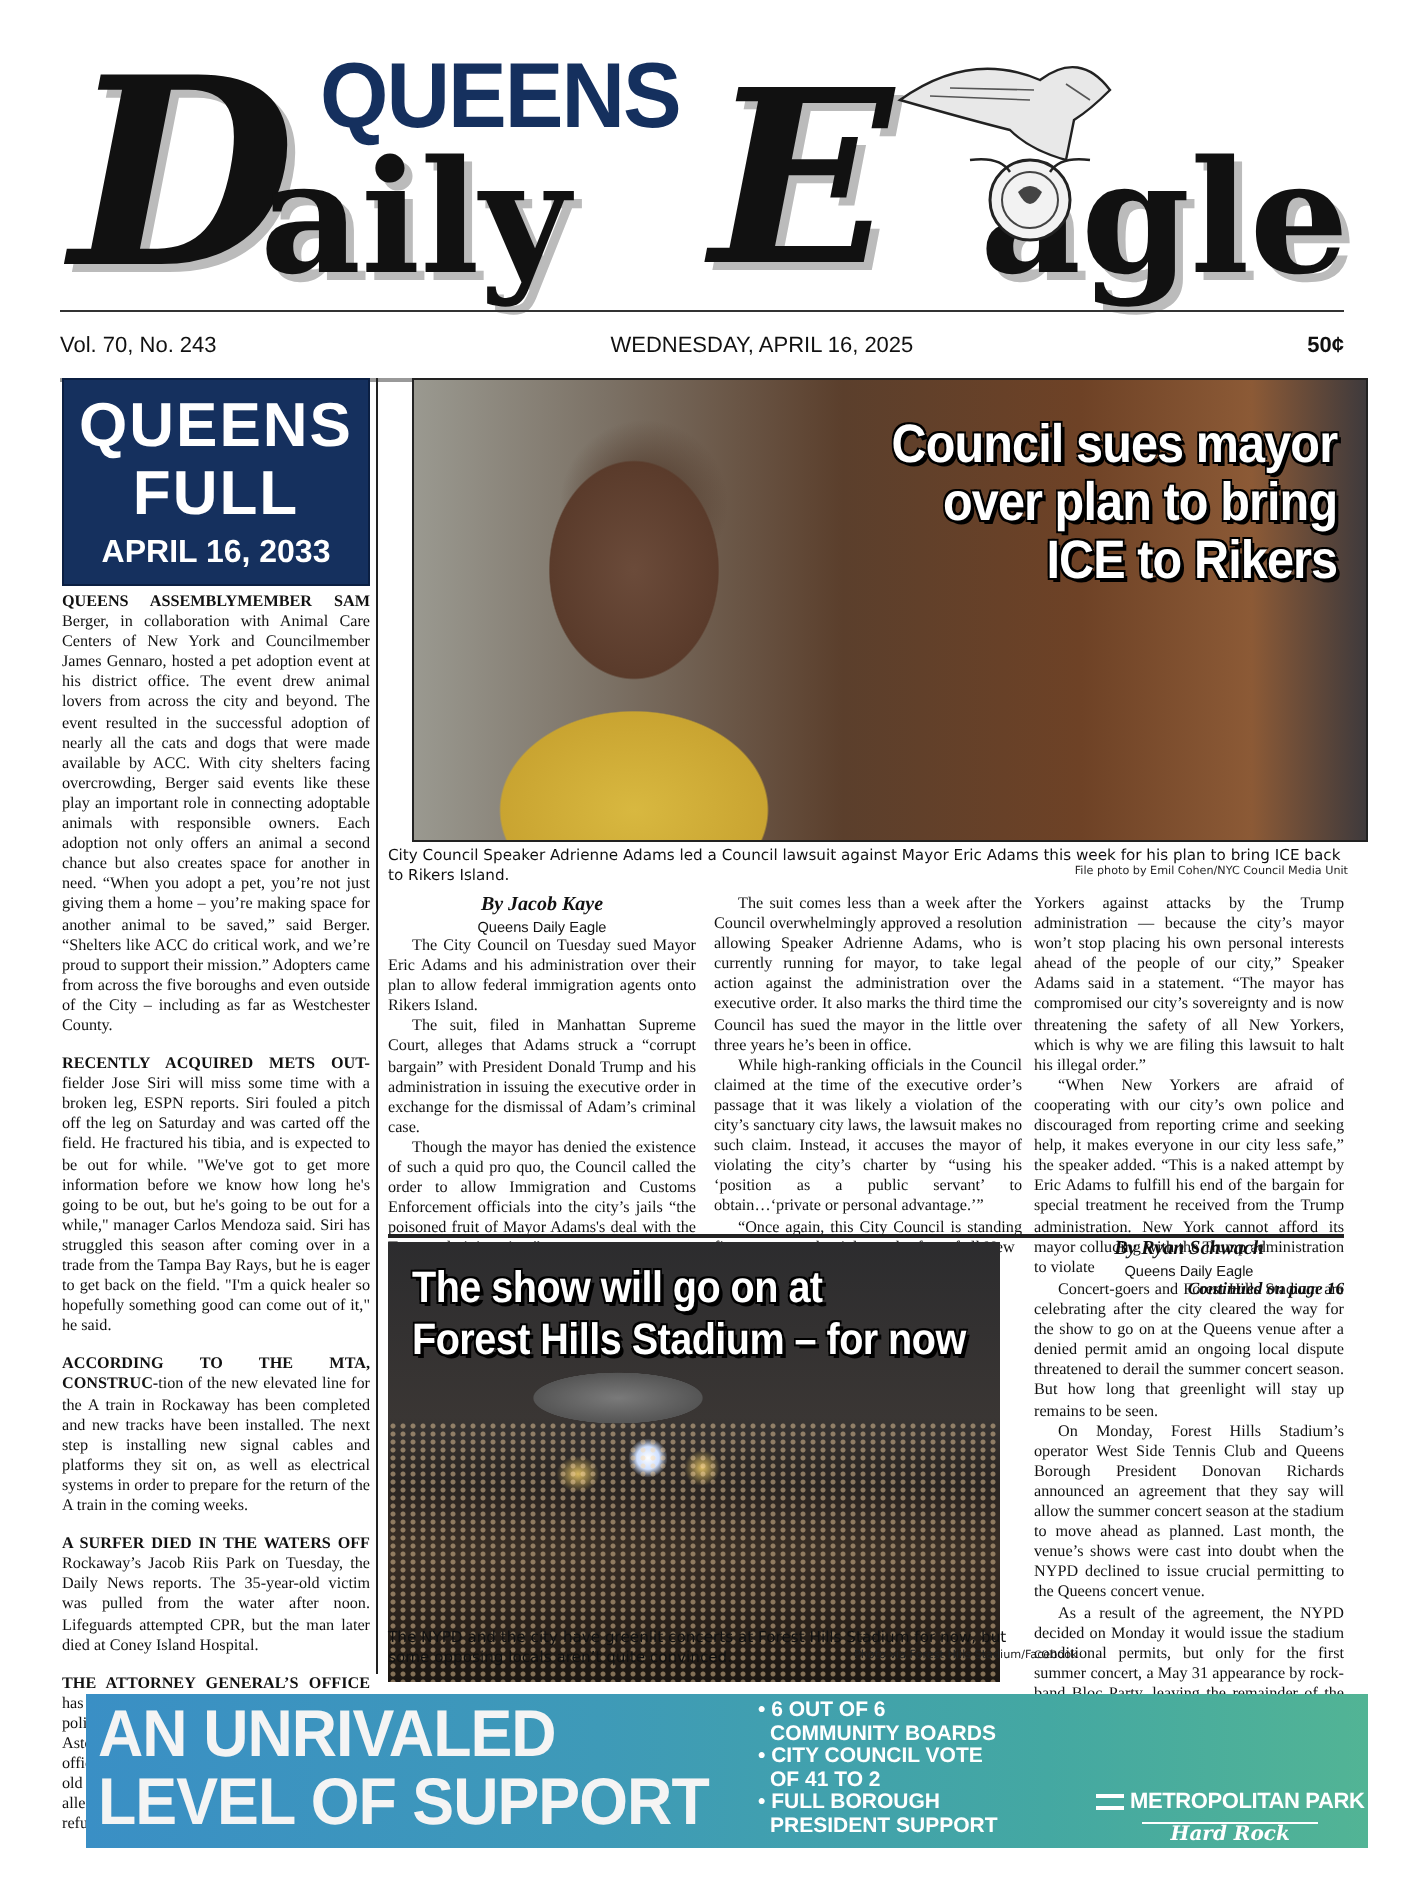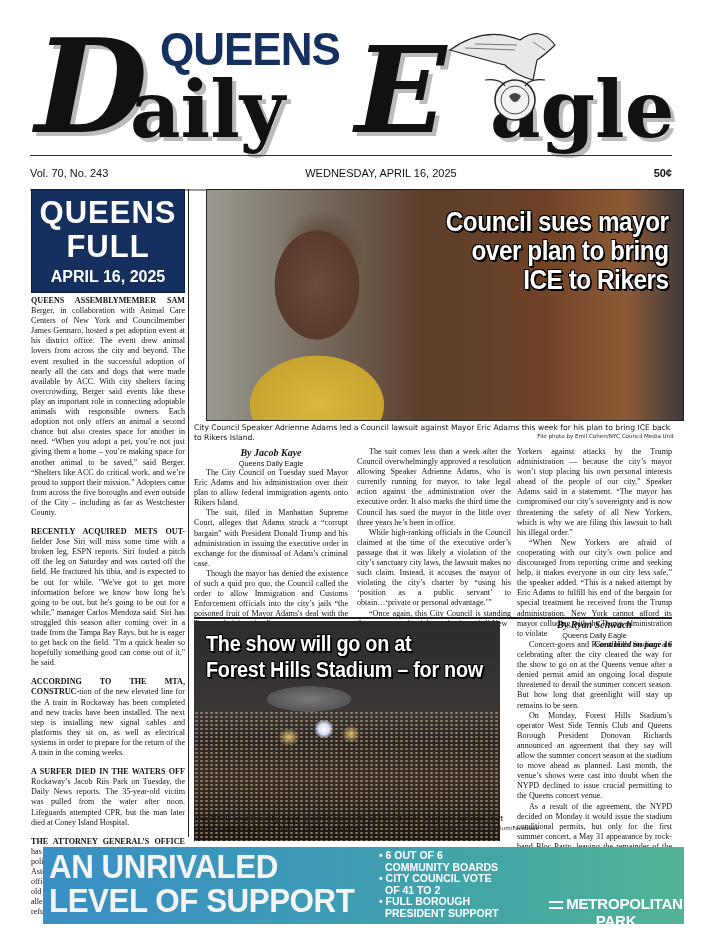--- a/index.html
+++ b/index.html
@@ -75,21 +75,21 @@
   .story2 { position: absolute; left: 517px; top: 619px; width: 155px; font-size: 8.1px; line-height: 10.1px; text-align: justify; }
   .story2 p { text-indent: 12px; }
   .see-story { text-align: right; font-weight: bold; font-style: italic; font-size: 8.6px; }
 
   
   .ad { position: absolute; left: 43px; top: 847px; width: 641px; height: 77px; background: linear-gradient(90deg, #3a8fc5 0%, #3e9ab8 40%, #44a8a2 75%, #52b495 100%); color: #fff; font-family: "Liberation Sans", sans-serif; overflow: hidden; }
   .ad-headline { position: absolute; left: 6px; top: 3px; font-weight: bold; font-size: 33px; line-height: 34px; letter-spacing: -0.5px; color: #f4f4f4; transform: scaleX(0.95); transform-origin: left top; }
   .ad-bullets { position: absolute; left: 336px; top: 3px; font-weight: bold; font-size: 10.5px; line-height: 11.5px; color: #fff; }
   .ad-bullets li { list-style: none; }
   .ad-brand { position: absolute; left: 505px; top: 48px; text-align: center; }
-  .ad-brand .mp { font-weight: bold; font-size: 15px; letter-spacing: -0.2px; }
+  .ad-brand .mp { font-weight: bold; font-size: 11px; letter-spacing: -0.2px; }
   .ad-brand .hr { font-family: "DejaVu Serif", serif; font-style: italic; font-weight: bold; font-size: 10px; border-top: 0.5px solid #fff; margin-top: 1px; display: inline-block; padding: 0 14px; }
   .ad-brand .mp-icon { display: inline-block; width: 14px; height: 8px; border-top: 2px solid #fff; border-bottom: 2px solid #fff; margin-right: 3px; vertical-align: middle; }
 </style>
 </head>
 <body>
 
 <div class="masthead">
   <div class="mh-queens">QUEENS</div>
   <div class="mh-word mh-D">D</div>
   <div class="mh-word mh-aily">aily</div>
@@ -107,21 +107,21 @@
 
 <div class="dateline">
   <span>Vol. 70, No. 243</span>
   <span>WEDNESDAY, APRIL 16, 2025</span>
   <span class="price">50¢</span>
 </div>
 
 <div class="qt-box">
   <div class="l1">QUEENS</div>
   <div class="l2">FULL</div>
-  <div class="l3">APRIL 16, 2025</div>
+  <div class="l3">APRIL 16, 2033</div>
 </div>
 <div class="col-rule"></div>
 
 <div class="briefs">
   <div class="brief"><span class="lead">QUEENS ASSEMBLYMEMBER SAM</span><span> Berger, in collaboration with Animal Care Centers of New York and Councilmember James Gennaro, hosted a pet adoption event at his district office. The event drew animal lovers from across the city and beyond. The event resulted in the successful adoption of nearly all the cats and dogs that were made available by ACC. With city shelters facing overcrowding, Berger said events like these play an important role in connecting adoptable animals with responsible owners. Each adoption not only offers an animal a second chance but also creates space for another in need. “When you adopt a pet, you’re not just giving them a home – you’re making space for another animal to be saved,” said Berger. “Shelters like ACC do critical work, and we’re proud to support their mission.” Adopters came from across the five boroughs and even outside of the City – including as far as Westchester County.</span></div>
   <div class="brief"><span class="lead">RECENTLY ACQUIRED METS OUT-</span><span>fielder Jose Siri will miss some time with a broken leg, ESPN reports. Siri fouled a pitch off the leg on Saturday and was carted off the field. He fractured his tibia, and is expected to be out for while. "We've got to get more information before we know how long he's going to be out, but he's going to be out for a while," manager Carlos Mendoza said. Siri has struggled this season after coming over in a trade from the Tampa Bay Rays, but he is eager to get back on the field. "I'm a quick healer so hopefully something good can come out of it," he said.</span></div>
   <div class="brief"><span class="lead">ACCORDING TO THE MTA, CONSTRUC-</span><span>tion of the new elevated line for the A train in Rockaway has been completed and new tracks have been installed. The next step is installing new signal cables and platforms they sit on, as well as electrical systems in order to prepare for the return of the A train in the coming weeks.</span></div>
   <div class="brief"><span class="lead">A SURFER DIED IN THE WATERS OFF</span><span> Rockaway’s Jacob Riis Park on Tuesday, the Daily News reports. The 35-year-old victim was pulled from the water after noon. Lifeguards attempted CPR, but the man later died at Coney Island Hospital.</span></div>
   <div class="brief"><span class="lead">THE ATTORNEY GENERAL’S OFFICE</span><span> has officially launched an investigation into the police shooting that left an elderly man dead in Astoria on Monday. AG Letitia James said her office was looking into the death of a 61-year-old man shot by police in Queens after he allegedly waved around a 14-inch knife and refused repeated orders to drop it.</span></div>
 </div>

